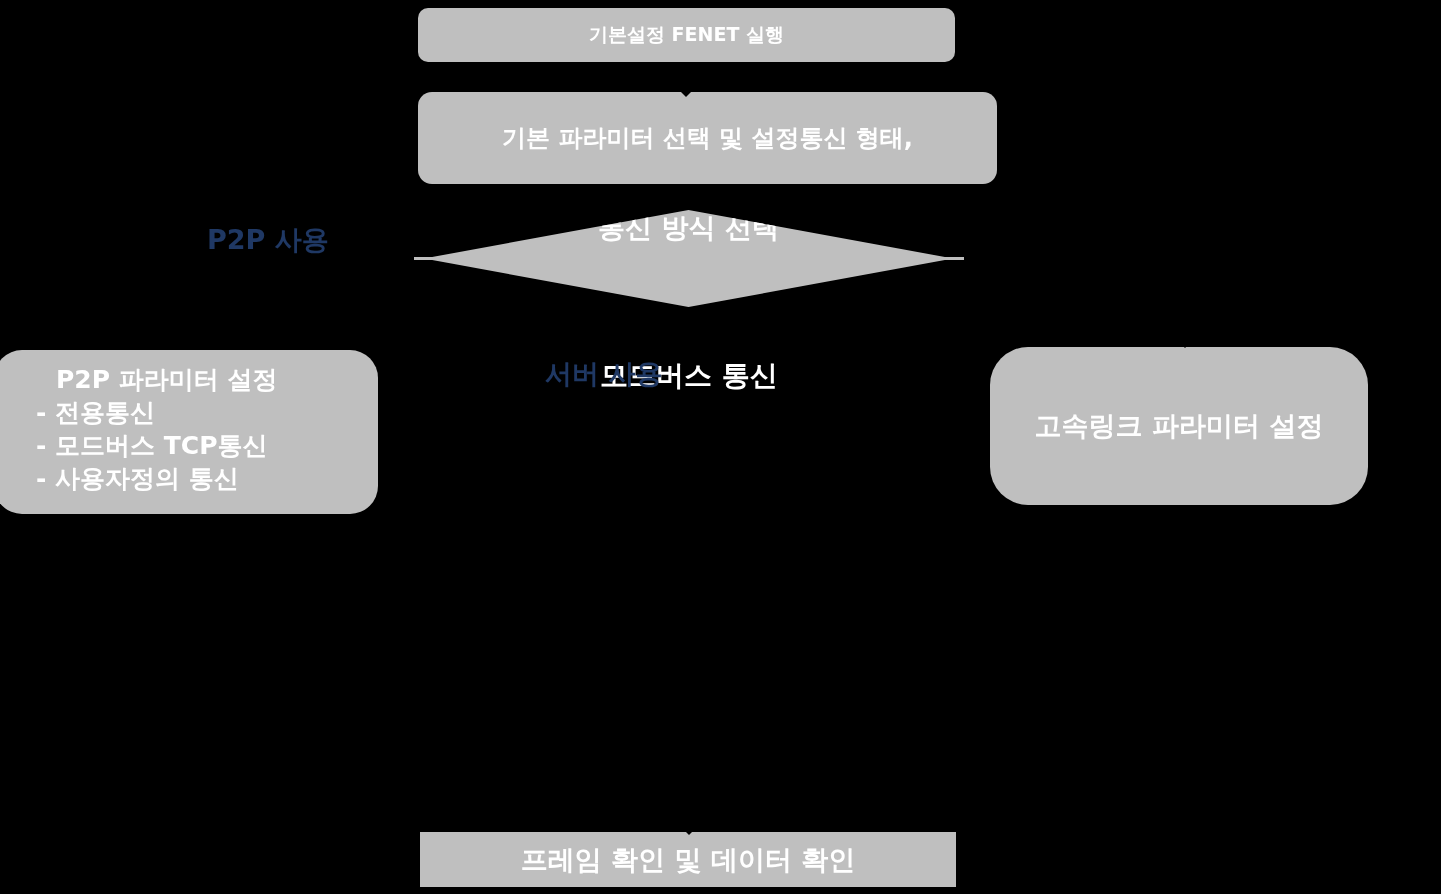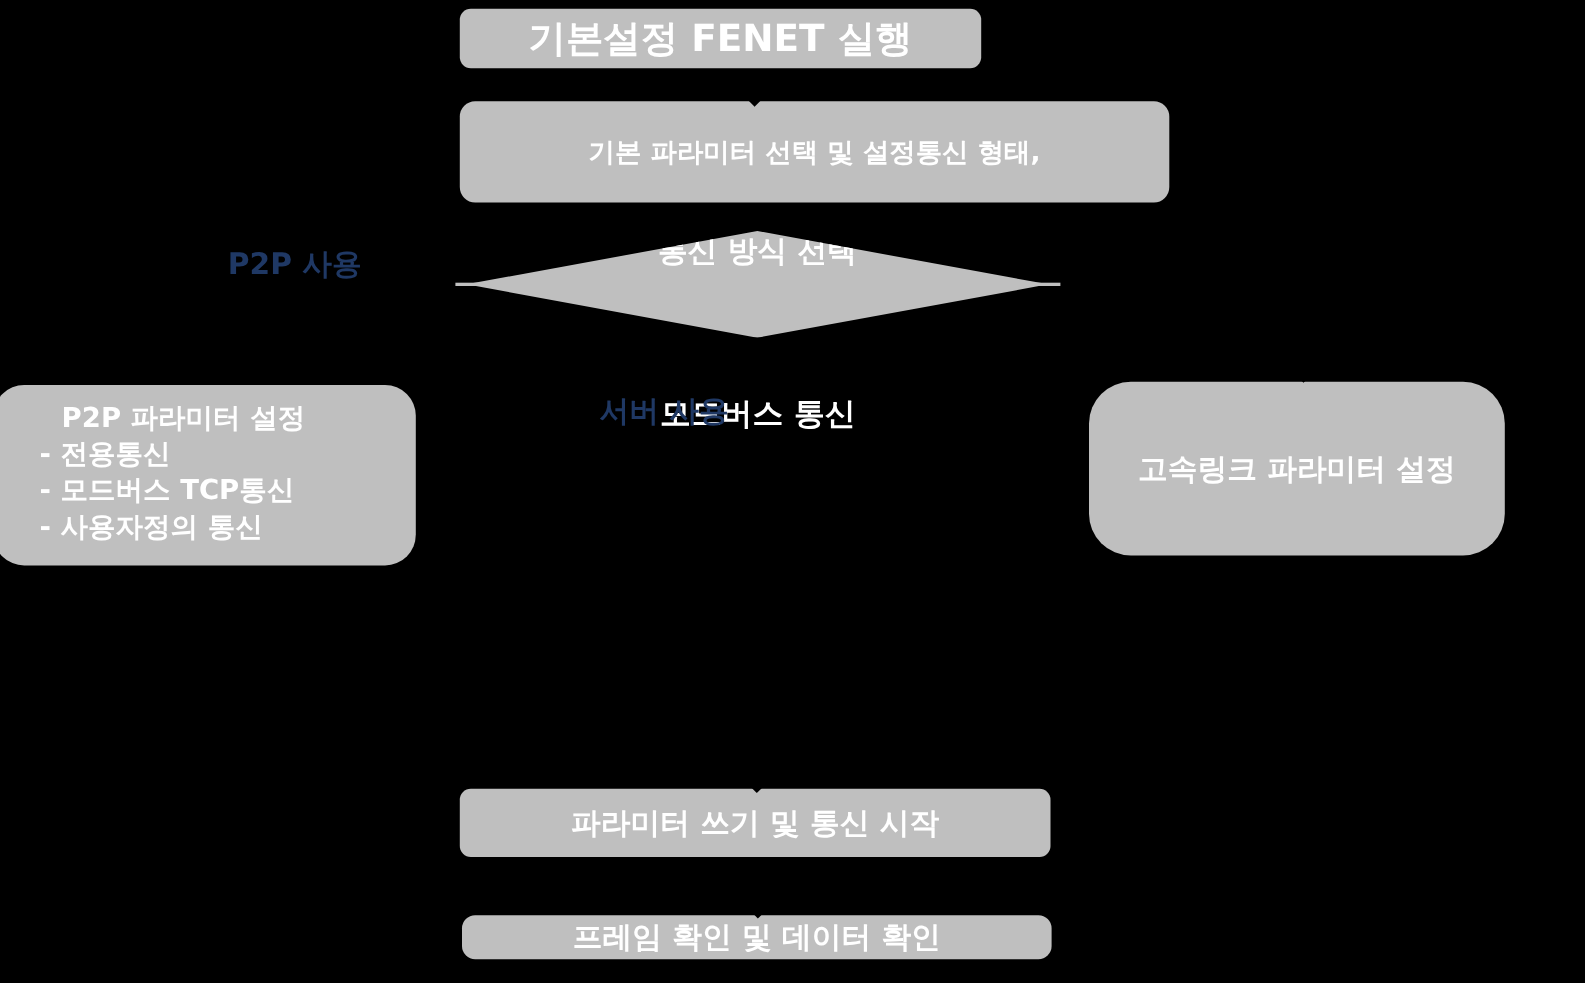--- a/index.html
+++ b/index.html
@@ -19,22 +19,22 @@
     font-weight:bold;
   }
   .node{
     position:absolute;
     background:var(--node-fill);
     color:var(--node-text);
     display:flex;align-items:center;justify-content:center;
     text-align:center;
     box-sizing:border-box;
   }
-  .node-start{left:418px;top:8px;width:474px;height:54px;border-radius:10px;font-size:34px;}
-  .node-param{left:418px;top:92px;width:645px;height:92px;border-radius:14px;font-size:24px;line-height:30px;}
+  .node-start{left:418px;top:8px;width:537px;height:54px;border-radius:10px;font-size:19px;}
+  .node-param{left:418px;top:92px;width:579px;height:92px;border-radius:14px;font-size:24px;line-height:30px;}
   .diamond{
     position:absolute;left:424px;top:210px;width:529px;height:97px;
     background:var(--node-fill);
     clip-path:polygon(50% 0%,100% 50%,50% 100%,0% 50%);
     display:flex;align-items:flex-start;justify-content:center;
     color:var(--node-text);font-size:27px;
   }
   .diamond-tail{
     position:absolute;height:3px;width:34px;top:257px;
     background:var(--node-fill);
@@ -58,21 +58,21 @@
     flex-direction:column;align-items:flex-start;justify-content:flex-start;
     text-align:left;font-size:25px;line-height:33px;padding:13px 0 0 0;
   }
   .node-p2p .p2p-title{padding-left:62px;}
   .node-p2p .p2p-item{padding-left:42px;}
   .node-hslink{
     left:990px;top:347px;width:378px;height:158px;border-radius:38px;
     font-size:27px;
   }
   .node-write{left:418px;top:717px;width:537px;height:62px;border-radius:10px;font-size:27px;}
-  .node-check{left:420px;top:832px;width:536px;height:40px;border-radius:12px;font-size:27px;}
+  .node-check{left:420px;top:832px;width:536px;height:55px;border-radius:0;font-size:27px;}
   .arrowhead{
     position:absolute;width:0;height:0;
     border-left:9px solid transparent;
     border-right:9px solid transparent;
     border-top:9px solid var(--arrow);
     z-index:4;
   }
   .ah-param{left:677px;top:88px;}
   .ah-hslink{left:1176px;top:339px;}
   .ah-write{left:679px;top:712px;}
@@ -111,22 +111,19 @@
     <span class="p2p-item">- 모드버스 TCP통신</span>
     <span class="p2p-item">- 사용자정의 통신</span>
   </div>
 
   <div class="arrowhead ah-hslink"></div>
   <div class="node node-hslink">
     <span>고속링크 파라미터 설정</span>
   </div>
 
   <div class="arrowhead ah-write"></div>
-  <div class="node node-write">
-    <span>파라미터 쓰기 및 통신 시작</span>
-  </div>
 
   <div class="arrowhead ah-check"></div>
   <div class="node node-check">
     <span>프레임 확인 및 데이터 확인</span>
   </div>
 
 </div>
 
 </body></html>

